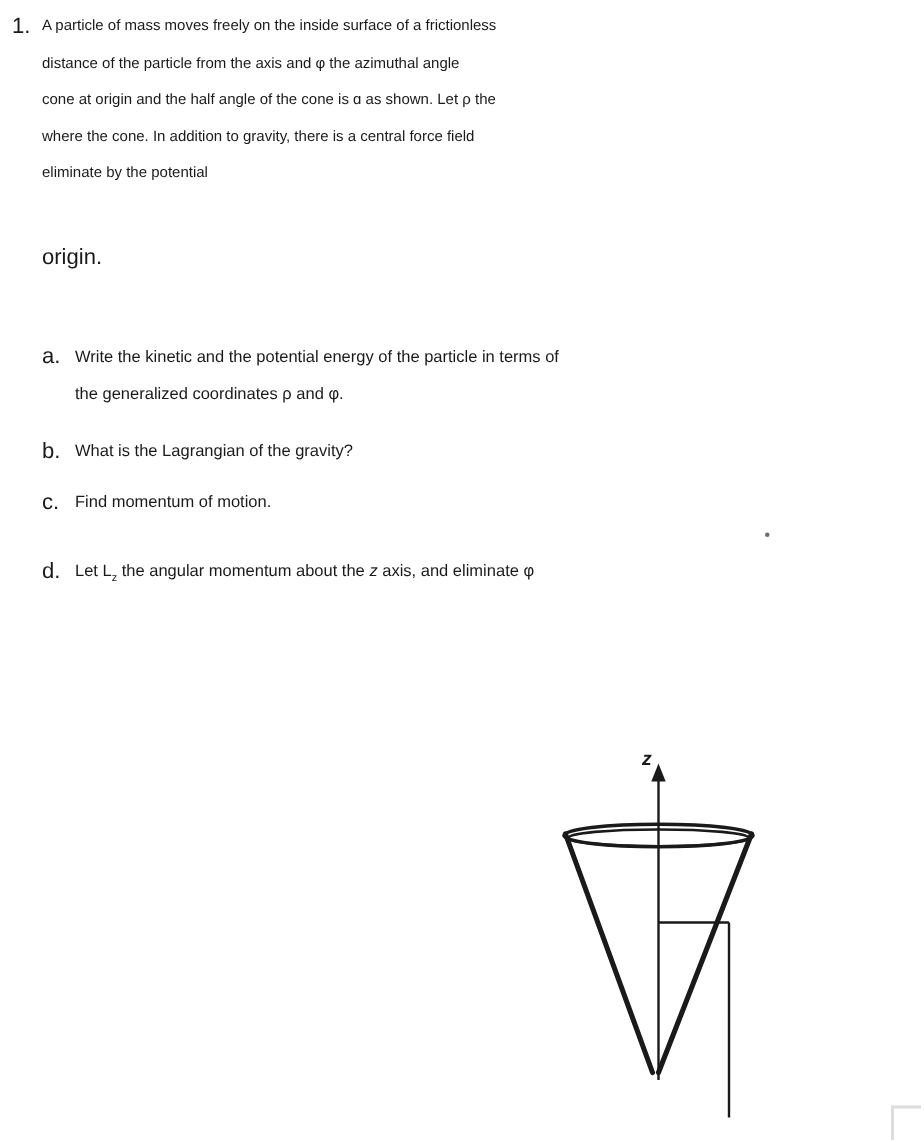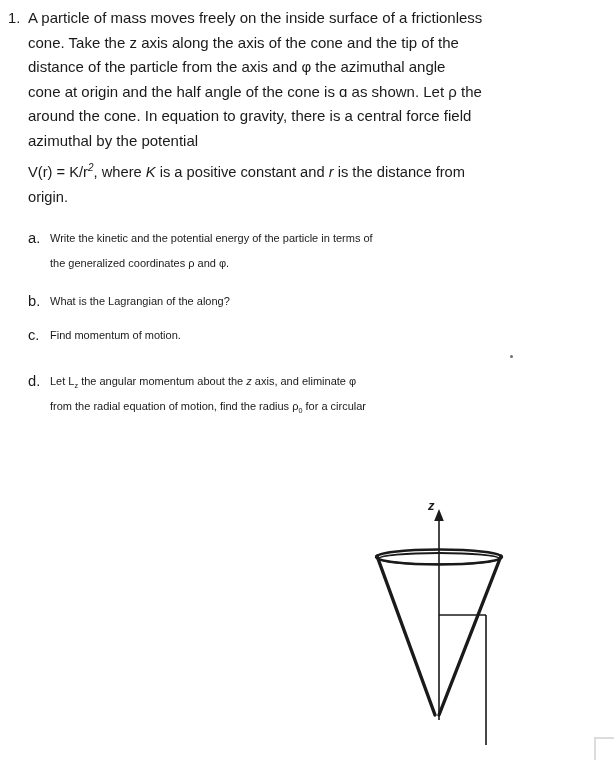--- a/index.html
+++ b/index.html
@@ -36,21 +36,21 @@
   }
   .q-marker {
     width: 20px;
     flex: 0 0 20px;
     font-size: 14.7px;
     line-height: 24.6px;
     text-align: left;
   }
   .q-body {
     flex: 1 1 auto;
-    font-size: 15px;
+    font-size: 10px;
     line-height: 24.6px;
   }
   .q-body .ln {
     white-space: nowrap;
   }
 
   
   .potential {
     position: absolute;
     left: 28px;
@@ -149,69 +149,66 @@
 </head>
 <body>
 
 <div class="page">
 
   <div class="question">
     <div class="q-row">
       <div class="q-marker">1.</div>
       <div class="q-body">
         <div class="ln">A particle of mass moves freely on the inside surface of a frictionless</div>
-        <div class="ln">cone. Take the z axis along the axis of the cone and the tip of the</div>
         <div class="ln">distance of the particle from the axis and φ the azimuthal angle</div>
         <div class="ln">cone at origin and the half angle of the cone is ɑ as shown. Let ρ the</div>
-        <div class="ln">around the cone. In equation to gravity, there is a central force field</div>
-        <div class="ln">azimuthal by the potential</div>
+        <div class="ln">where the cone. In addition to gravity, there is a central force field</div>
+        <div class="ln">eliminate by the potential</div>
       </div>
     </div>
   </div>
 
   <div class="potential">
-    <div class="ln"><span>V(r) = K/r</span><sup class="exp">2</sup><span>, where </span><span class="ital">K</span><span> is a positive constant and </span><span class="ital">r</span><span> is the distance from</span></div>
     <div class="ln">origin.</div>
   </div>
 
   <div class="subitems">
 
     <div class="sub-row">
       <div class="sub-marker">a.</div>
       <div class="sub-body">
         <div class="ln">Write the kinetic and the potential energy of the particle in terms of</div>
         <div class="ln">the generalized coordinates ρ and φ.</div>
       </div>
     </div>
 
     <div class="gap-a"></div>
 
     <div class="sub-row">
       <div class="sub-marker">b.</div>
       <div class="sub-body">
-        <div class="ln">What is the Lagrangian of the along?</div>
+        <div class="ln">What is the Lagrangian of the gravity?</div>
       </div>
     </div>
 
     <div class="gap-b"></div>
 
     <div class="sub-row">
       <div class="sub-marker">c.</div>
       <div class="sub-body">
         <div class="ln">Find momentum of motion.</div>
       </div>
     </div>
 
     <div class="gap-c"></div>
 
     <div class="sub-row">
       <div class="sub-marker">d.</div>
       <div class="sub-body">
         <div class="ln"><span>Let L</span><sub class="sb">z</sub><span> the angular momentum about the </span><span class="ital">z</span><span> axis, and eliminate  φ</span></div>
-        <div class="ln"><span>from the radial equation of motion, find the radius ρ</span><sub class="sb">0</sub><span> for a circular</span></div>
       </div>
     </div>
 
   </div>
 
   <div class="dot-overset"></div>
 
   <div class="figure">
     <svg width="256" height="266" viewBox="0 0 256 266" xmlns="http://www.w3.org/2000/svg">
 

